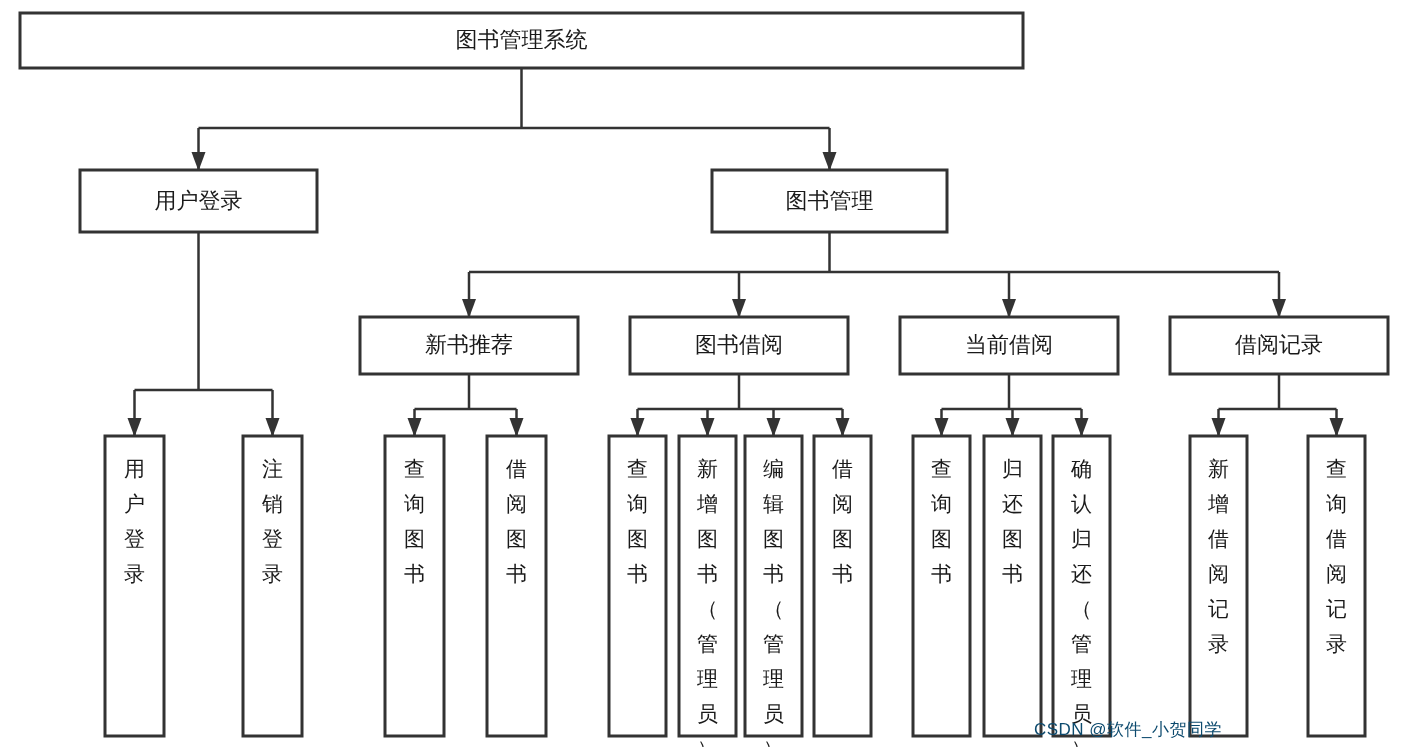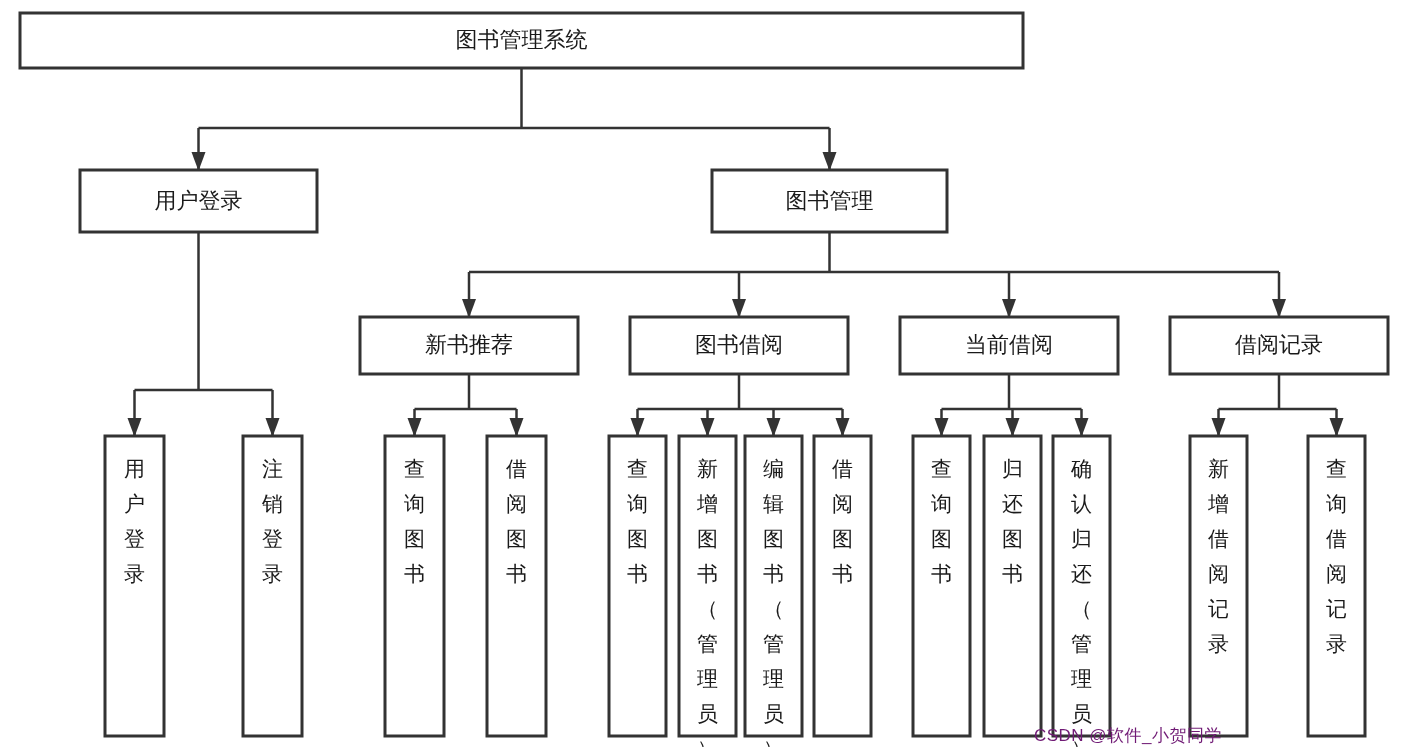--- a/index.html
+++ b/index.html
@@ -44,24 +44,24 @@
     stroke-width: 2.5;
     fill: none;
   }
   .arrow-head {
     fill: #333333;
     stroke: none;
   }
   .watermark {
     position: absolute;
     right: 8px;
-    bottom: 0;
+    bottom: 6px;
     font-family: "Liberation Sans", "DejaVu Sans", sans-serif;
     font-size: 17px;
-    color: #701a75;
+    color: #0c4a6e;
     letter-spacing: 0.5px;
     white-space: nowrap;
     user-select: none;
   }
 </style>
 </head>
 <body>
 
 <div id="diagram-root">
   <svg class="tree" width="1405" height="747" viewBox="0 0 1405 747">

